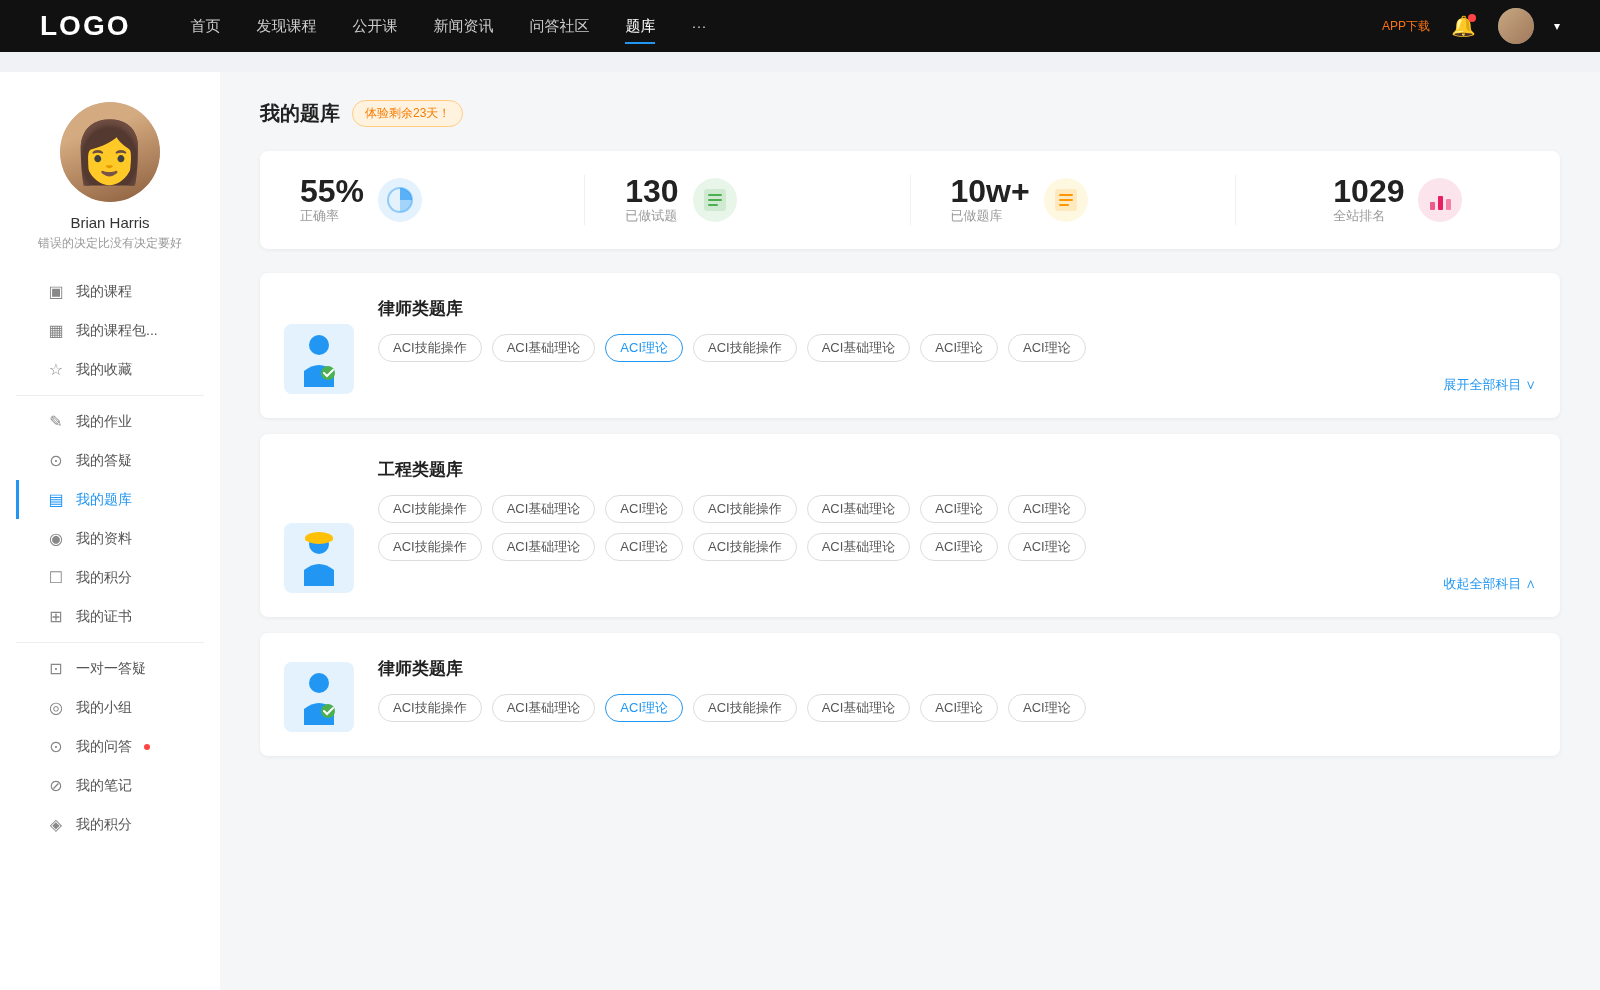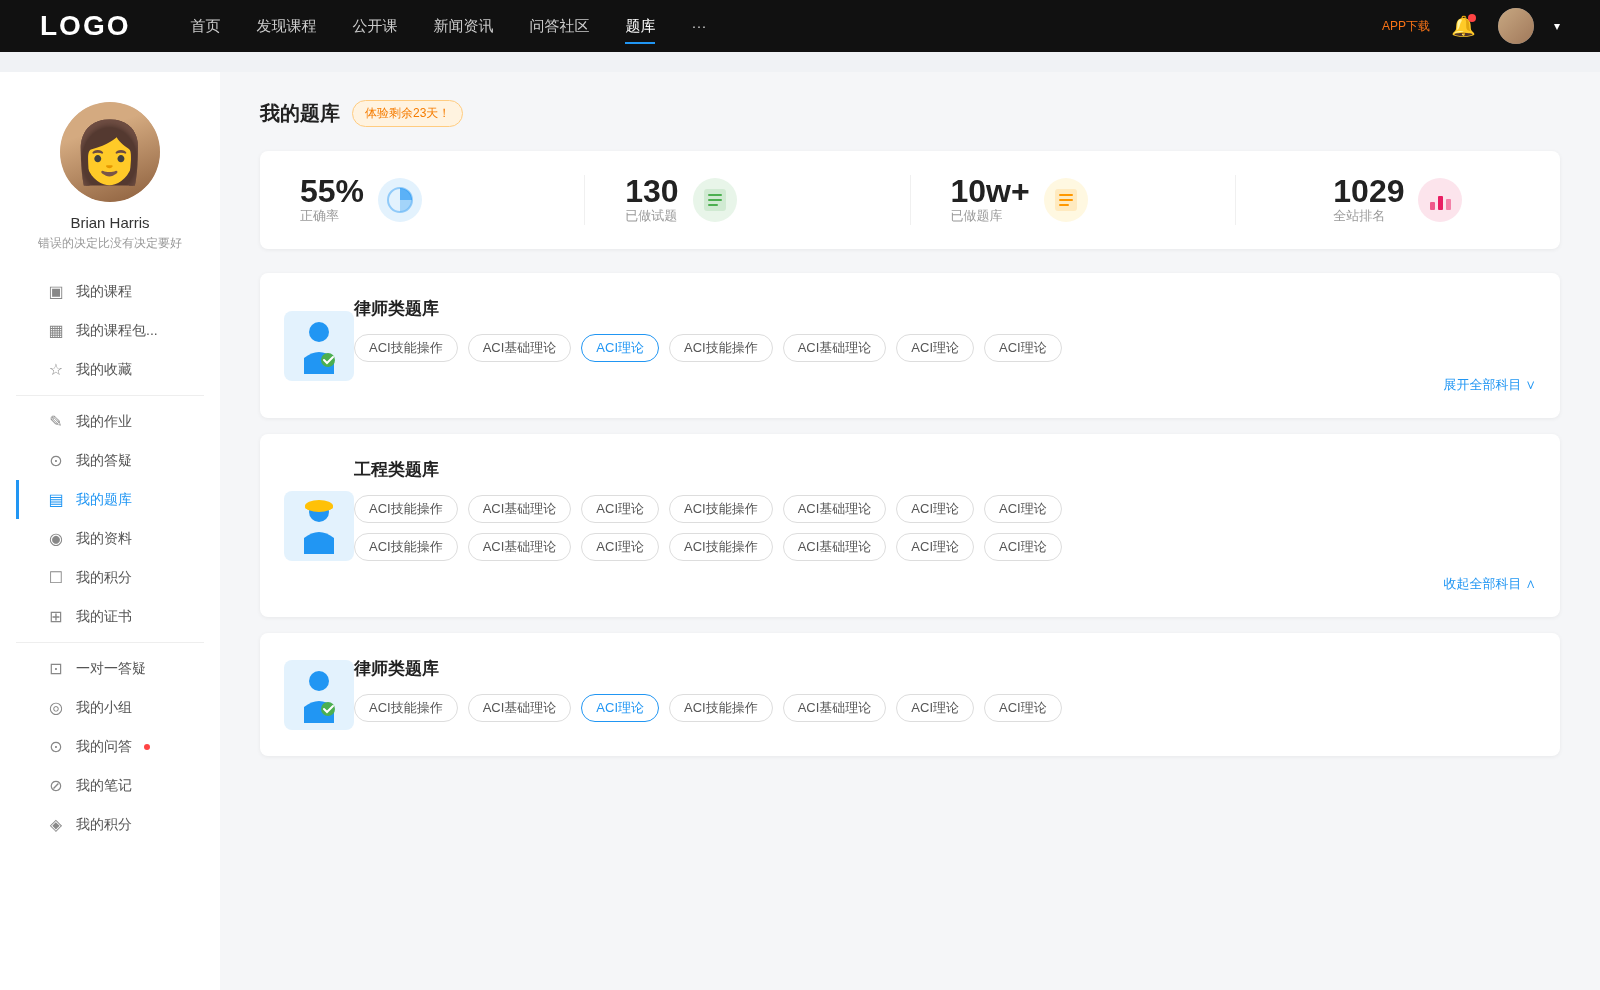--- a/index.html
+++ b/index.html
@@ -286,21 +286,22 @@
     }
 
     
     .qbank-card {
       background: #fff;
       border-radius: 8px;
       padding: 24px;
       margin-bottom: 16px;
       box-shadow: 0 1px 4px rgba(0,0,0,0.06);
       display: flex;
-      align-items: center;
+      align-items: flex-end;
+      gap: 24px;
     }
     .qbank-icon {
       width: 70px; height: 70px;
       background: #e3f2fd;
       border-radius: 8px;
       display: flex;
       align-items: center;
       justify-content: center;
       flex-shrink: 0;
     }

